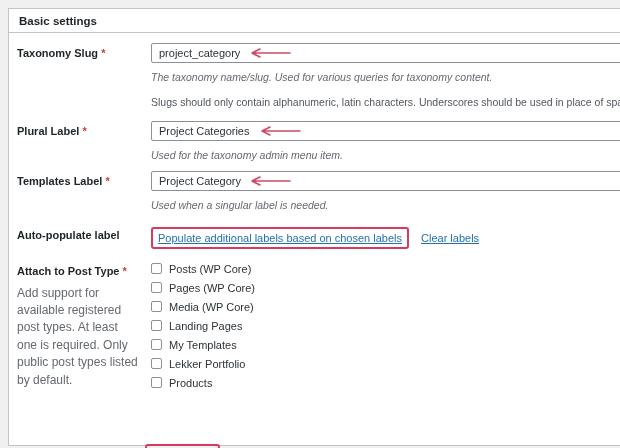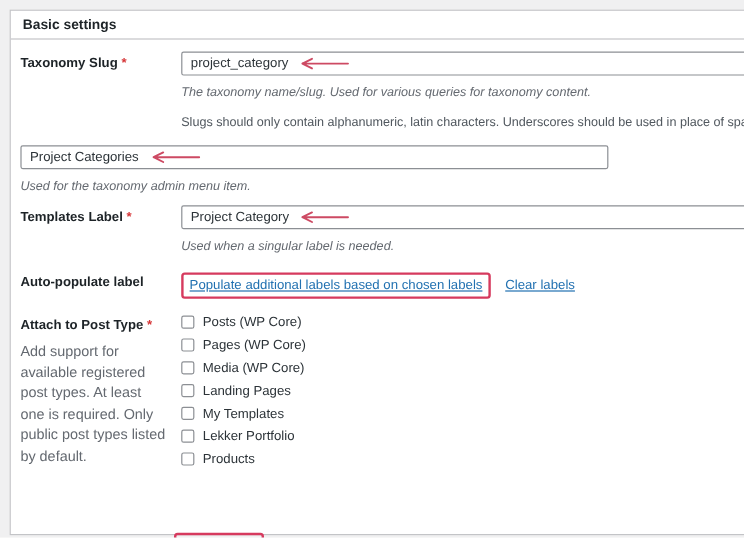--- a/index.html
+++ b/index.html
@@ -163,20 +163,24 @@
         <svg class="arrow arrow-slug" viewBox="0 0 44 12">
           <path d="M43 6 L5 6 M5 6 L13 2 M5 6 L13 10" stroke="#cd4a63" stroke-width="1.6" fill="none" stroke-linecap="round"></path>
         </svg>
         <div class="desc">The taxonomy name/slug. Used for various queries for taxonomy content.</div>
         <div class="note">Slugs should only contain alphanumeric, latin characters. Underscores should be used in place of spaces. Set "Custom Rewrite Slu</div>
       </div>
     </div>
 
     
     <div class="row mb-8">
+      <div class="row-label">
+        <span>Plural Label</span>
+        <span class="asterisk">*</span>
+      </div>
       <div class="row-field">
         <input class="text-input" type="text" value="Project Categories" style="">
         <svg class="arrow arrow-plural" viewBox="0 0 44 12">
           <path d="M43 6 L5 6 M5 6 L13 2 M5 6 L13 10" stroke="#cd4a63" stroke-width="1.6" fill="none" stroke-linecap="round"></path>
         </svg>
         <div class="desc">Used for the taxonomy admin menu item.</div>
       </div>
     </div>
 
     

